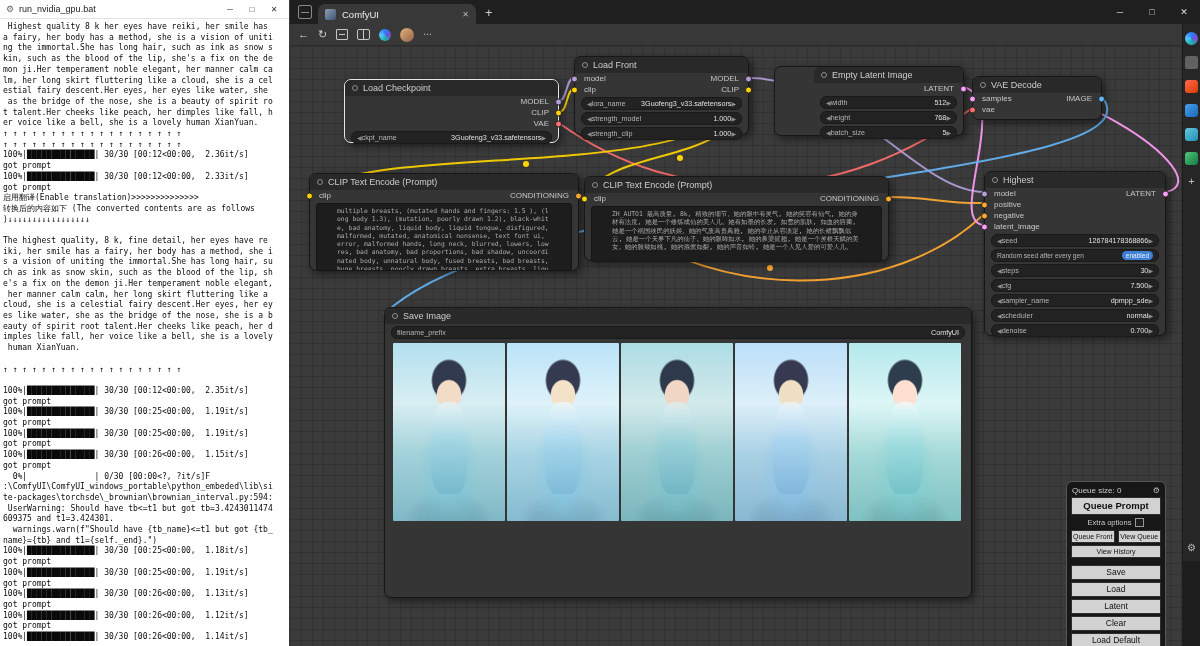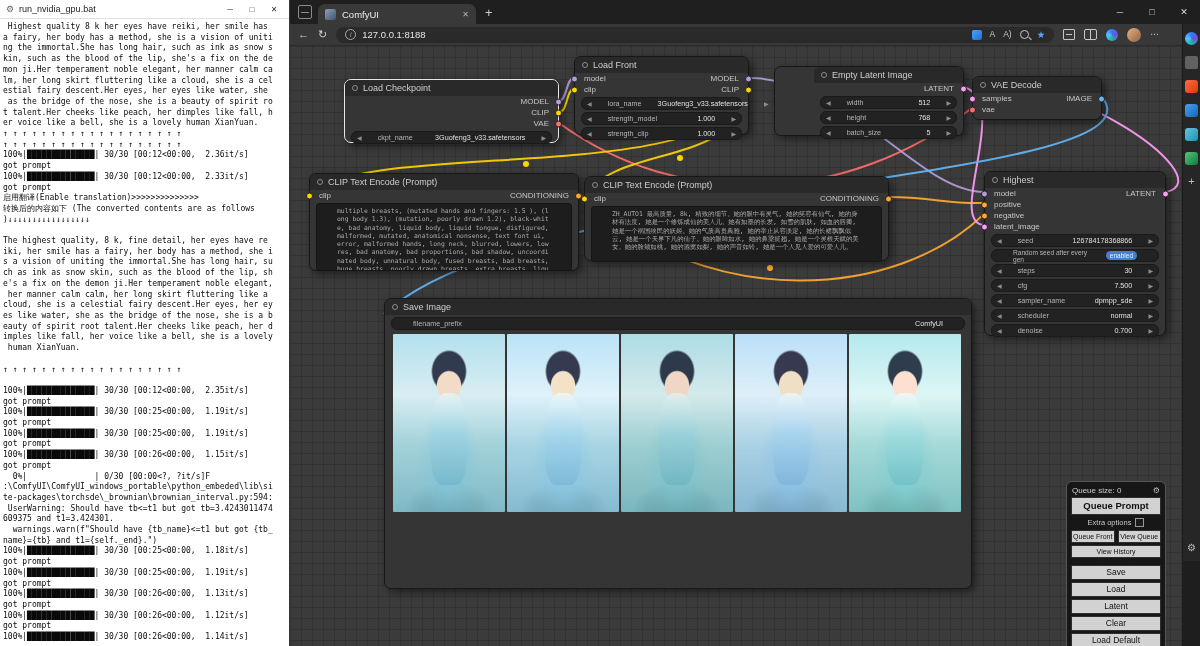--- a/index.html
+++ b/index.html
@@ -75,21 +75,21 @@
   .cdot{width:6px;height:6px;border:1px solid #8d8d8d;border-radius:50%;flex:none;box-sizing:border-box;}
   .slot-row{position:relative;height:11px;display:flex;align-items:center;font-size:8px;color:#c6c6c6;}
   .slot-row .in{padding-left:9px;}
   .slot-row .out{margin-left:auto;padding-right:9px;}
   .dot{position:absolute;width:7px;height:7px;border-radius:50%;top:50%;transform:translateY(-50%);border:1px solid #222;box-sizing:border-box;}
   .dot.l{left:-4px;} .dot.r{right:-4px;}
   .c-model{background:#B39DDB;} .c-clip{background:#FFD500;} .c-vae{background:#FF6E6E;}
   .c-cond{background:#FFA931;} .c-latent{background:#FF9CF9;} .c-image{background:#64B5F6;}
 
   .widget{height:11px;margin:2px 6px;background:#222;border:1px solid #1a1a1a;border-radius:6px;
-          display:flex;align-items:center;gap:16px;padding:0 5px;font-size:7.2px;color:#b4b4b4;}
+          display:flex;align-items:center;gap:0;padding:0 5px;font-size:7.2px;color:#b4b4b4;}
   .widget::before{content:"◀";font-size:6px;color:#8e8e8e;}
   .widget::after{content:"▶";font-size:6px;color:#8e8e8e;}
   .widget .wl{order:1;}
   .widget .wv{order:2;margin-left:auto;color:#e0e0e0;white-space:nowrap;}
   .widget::before{order:0;} .widget::after{order:3;}
   .widget.noarrow::before,.widget.noarrow::after{content:"";}
   .toggle{order:2;margin-left:auto;background:#3f7fd4;border-radius:6px;padding:0 4px;height:9px;line-height:9px;
           color:#eaf2ff;font-size:6.5px;}
   .textbox{margin:2px 6px;background:#1d1d1d;border:1px solid #151515;border-radius:3px;color:#a9a9a9;
            font-family:"DejaVu Sans Mono",monospace;font-size:6.4px;line-height:8.3px;padding:3px 20px;
@@ -156,31 +156,20 @@
       <span class="win-ctrl">
         <span>─</span>
         <span>□</span>
         <span>✕</span>
       </span>
     </div>
 
     <div class="toolbar">
       <span class="nav-icon">←</span>
       <span class="nav-icon">↻</span>
-      <div class="addr">
-        <span class="site-info">i</span>
-        <span class="url">127.0.0.1:8188</span>
-        <span class="addr-icons">
-          <span class="essentials"></span>
-          <span class="ai">A</span>
-          <span class="ai">A)</span>
-          <span class="zoomicon"></span>
-          <span class="star">★</span>
-        </span>
-      </div>
       <span class="tool-icons">
         <span class="collections"></span>
         <span class="split"></span>
         <span class="copilot"></span>
         <span class="avatar"></span>
         <span class="ai">⋯</span>
       </span>
     </div>
 
     <div class="canvas">
@@ -374,21 +363,21 @@
         <div class="widget">
             <span class="wl">scheduler</span>
             <span class="wv">normal</span>
           </div>
         <div class="widget">
             <span class="wl">denoise</span>
             <span class="wv">0.700</span>
           </div>
       </div>
 
-      <div class="node" style="left:94px;top:252px;width:588px;height:291px;">
+      <div class="node" style="left:94px;top:261px;width:588px;height:291px;">
         <div class="node-title">
             <i class="cdot"></i>
             <span>Save Image</span>
           </div>
         <div class="widget noarrow">
             <span class="wl">filename_prefix</span>
             <span class="wv">ComfyUI</span>
           </div>
         <div class="gallery">
           <div class="gen-img"></div>

